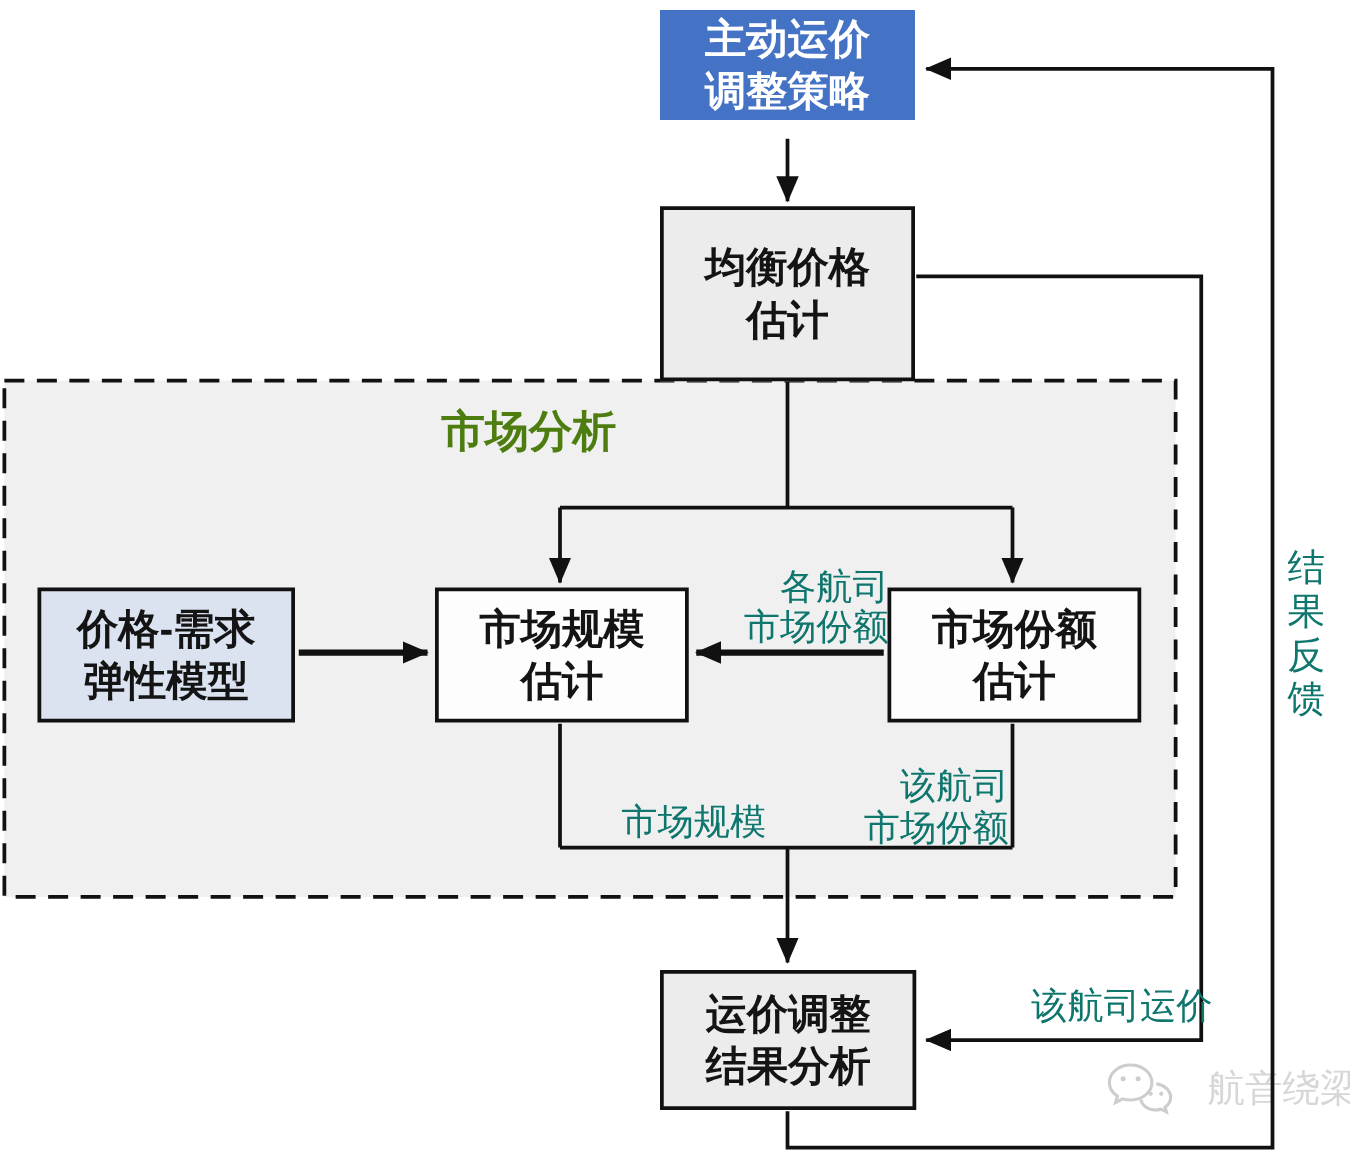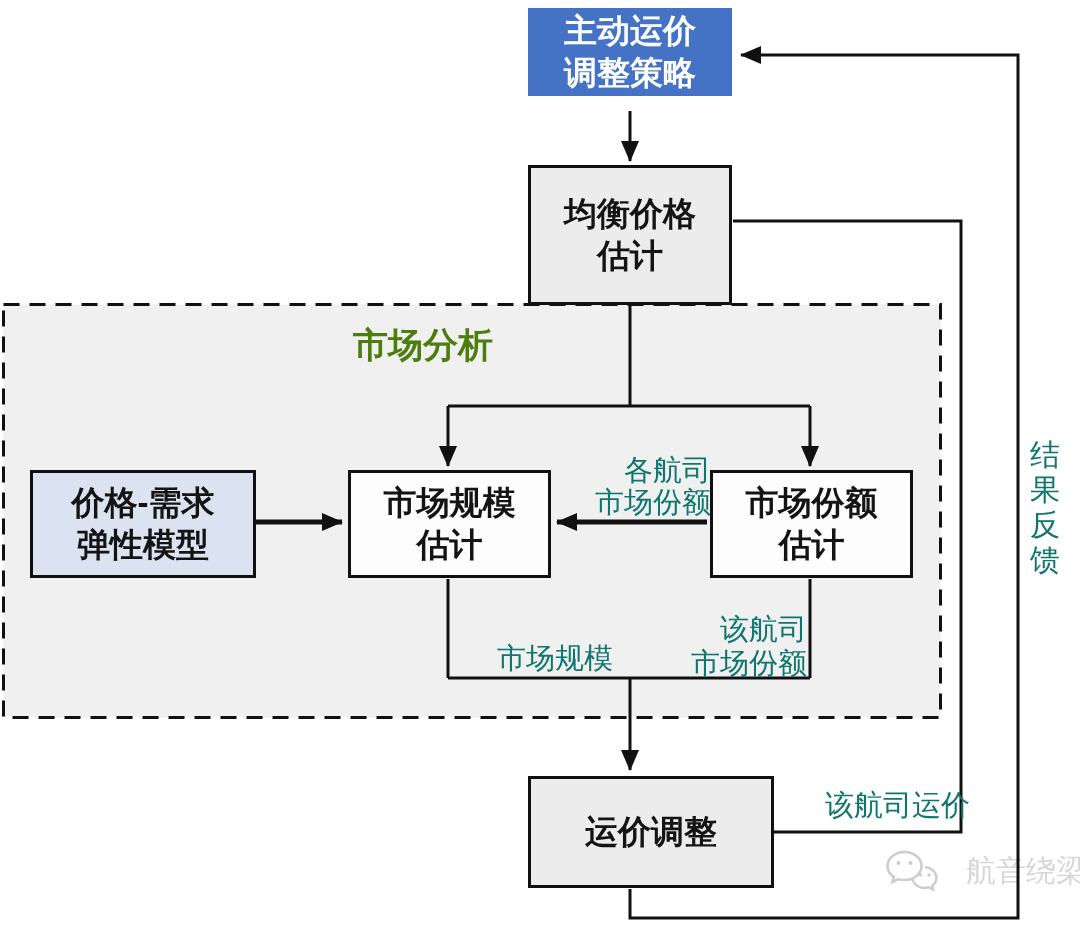--- a/index.html
+++ b/index.html
@@ -18,24 +18,24 @@
   }
   .connector-layer{position:absolute;left:0;top:0;z-index:2;}
   .box{
     position:absolute;box-sizing:border-box;z-index:3;
     display:flex;flex-direction:column;align-items:center;justify-content:center;
     text-align:center;font-weight:bold;font-size:33px;line-height:42px;color:#141414;
     border:3px solid var(--line-color);
   }
   .box-strategy{left:528px;top:8px;width:204px;height:88px;background:var(--primary-blue);border:none;color:#ffffff;}
   .box-equilibrium{left:528px;top:165px;width:204px;height:140px;background:var(--node-gray);}
-  .box-elasticity{left:30px;top:470px;width:226px;height:108px;background:var(--node-lightblue);}
+  .box-elasticity{left:30px;top:470px;width:206px;height:108px;background:var(--node-lightblue);}
   .box-market-size{left:348px;top:470px;width:203px;height:108px;background:var(--node-white);}
   .box-market-share{left:710px;top:470px;width:203px;height:108px;background:var(--node-white);}
-  .box-result{left:528px;top:776px;width:246px;height:112px;background:var(--node-gray);}
+  .box-result{left:528px;top:776px;width:205px;height:112px;background:var(--node-gray);}
   .panel-title{
     position:absolute;left:353px;top:322px;z-index:3;
     font-size:35px;font-weight:bold;color:#4d7c0f;
   }
   .edge-label{
     position:absolute;z-index:3;font-size:29px;line-height:34px;
     color:#0f766e;text-align:right;white-space:nowrap;
   }
   .lbl-price-elasticity{left:238px;top:488px;width:100px;line-height:37px;}
   .lbl-airlines-share{left:556px;top:454px;width:155px;line-height:32px;}
@@ -119,20 +119,21 @@
     <span>估计</span>
   </div>
 
   <div class="box box-market-share">
     <span>市场份额</span>
     <span>估计</span>
   </div>
 
   <div class="box box-result">
     <span>运价调整</span>
+    <span>结果分析</span>
   </div>
 
 
   <div class="edge-label lbl-airlines-share">
     <div>各航司</div>
     <div>市场份额</div>
   </div>
 
   <div class="edge-label lbl-market-size">市场规模</div>
 

